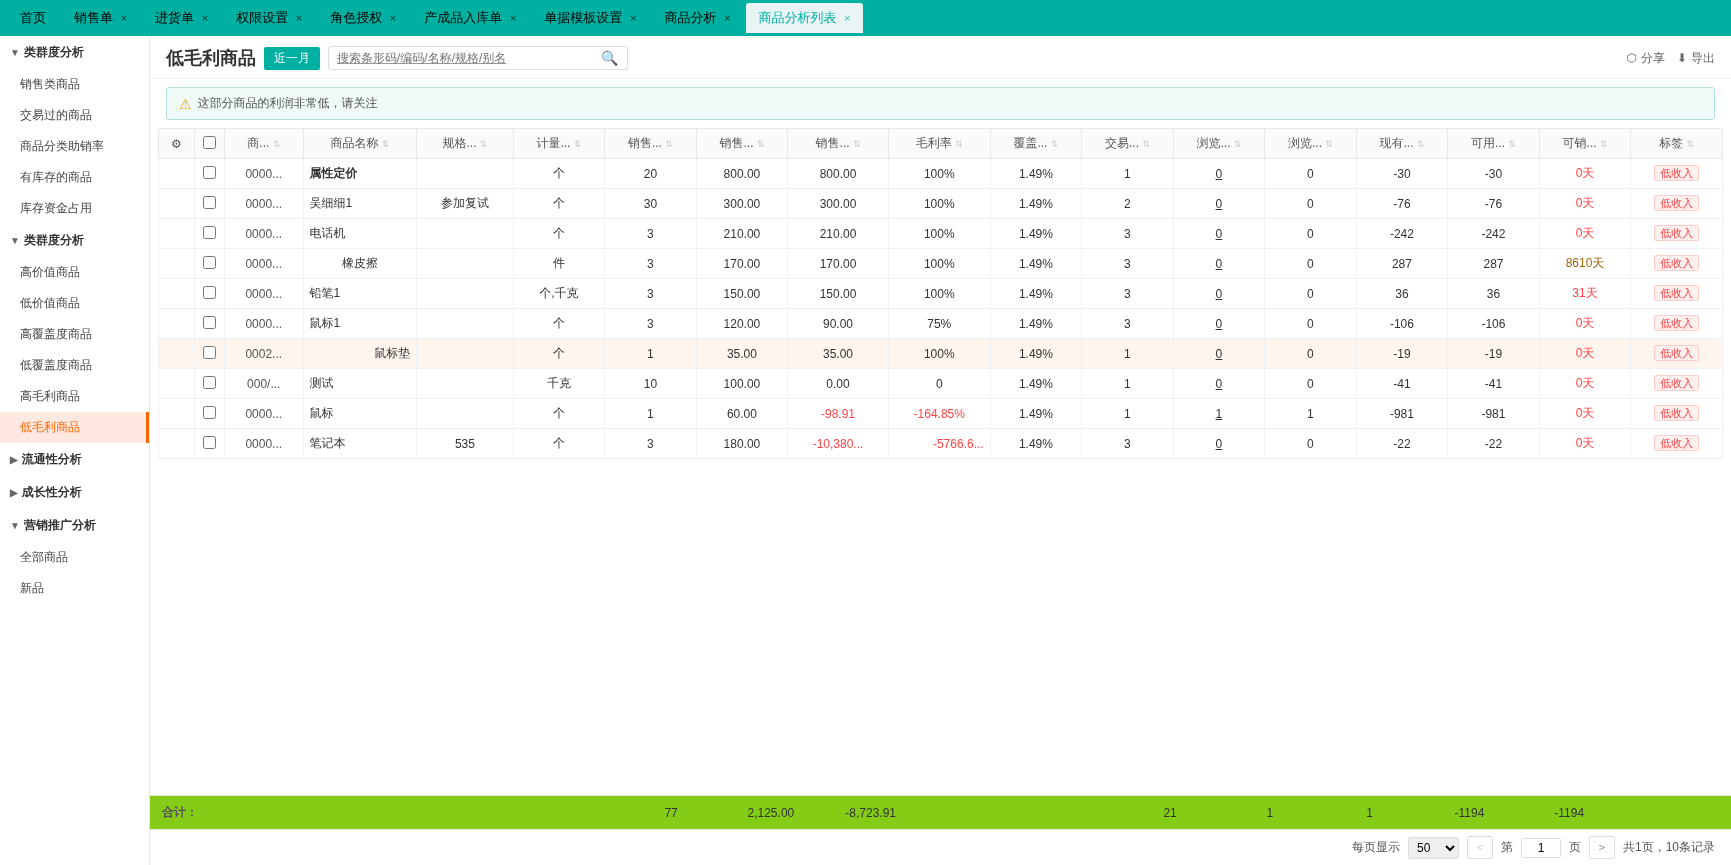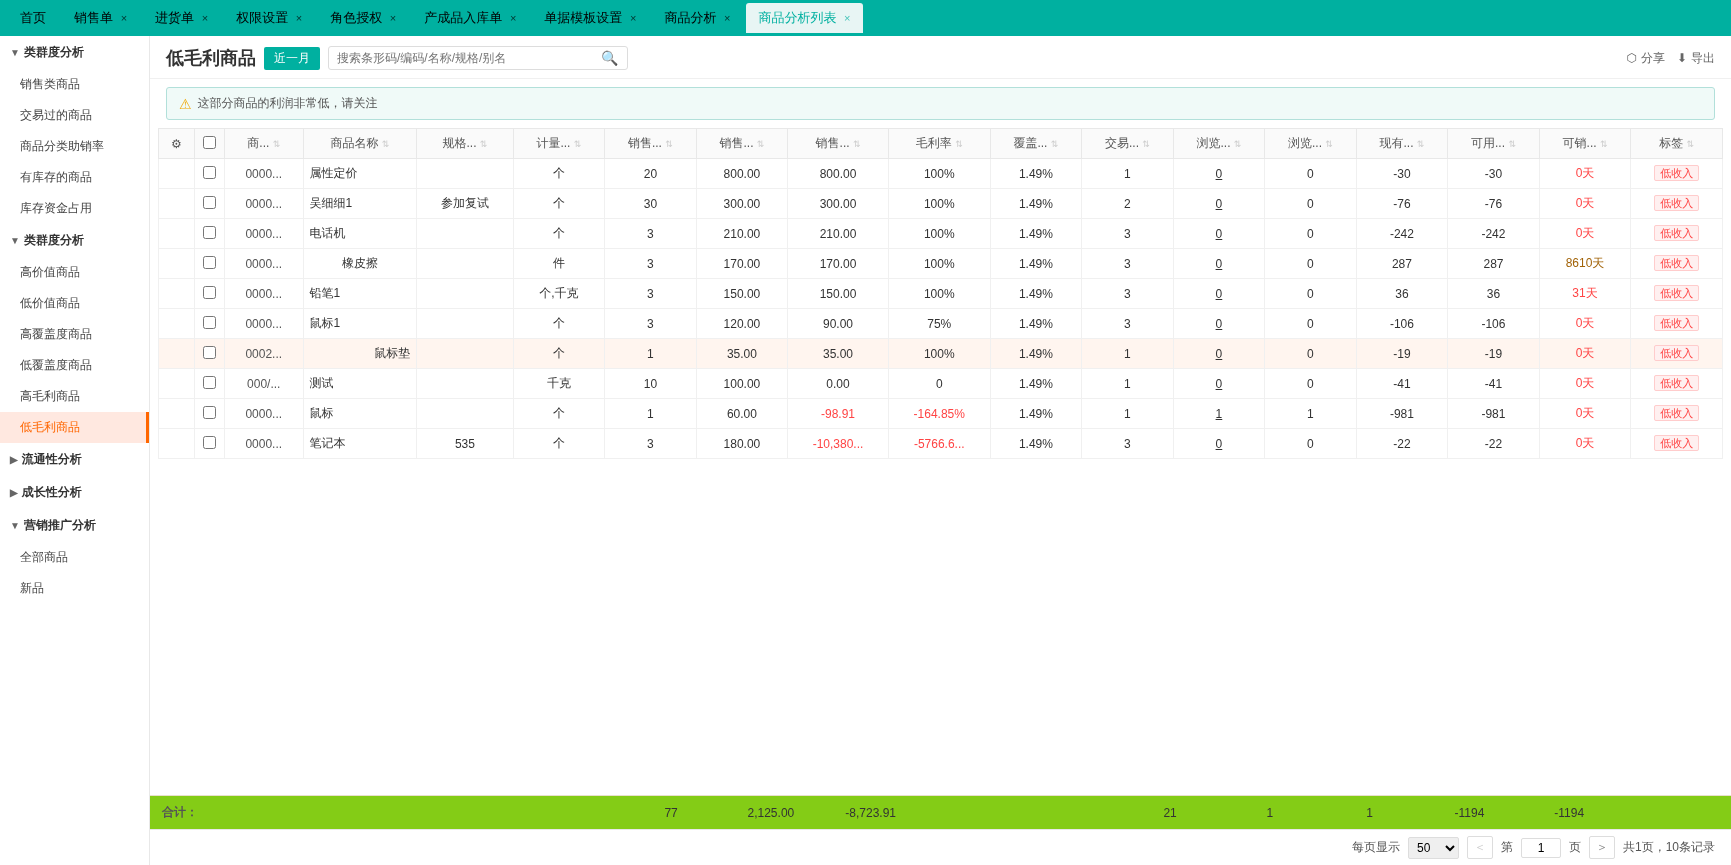--- a/index.html
+++ b/index.html
@@ -96,20 +96,21 @@
       padding: 3px 8px;
       flex: 1;
       max-width: 300px;
     }
     .search-box input {
       border: none;
       outline: none;
       font-size: 12px;
       color: #999;
       width: 100%;
+      text-decoration: underline;
     }
     .header-actions {
       margin-left: auto;
       display: flex;
       gap: 12px;
     }
     .action-btn {
       display: flex;
       align-items: center;
       gap: 4px;
@@ -346,21 +347,21 @@
             <th>可用... <span class="sort-icon">⇅</span></th>
             <th>可销... <span class="sort-icon">⇅</span></th>
             <th>标签 <span class="sort-icon">⇅</span></th>
           </tr>
         </thead>
         <tbody id="table-body">
         <tr>
       <td></td>
       <td><input type="checkbox" style=""></td>
       <td style="color:#555;">0000...</td>
-      <td style="text-align:left;">属性定价</td>
+      <td style="text-align:left;font-weight:bold;">属性定价</td>
       <td></td>
       <td>个</td>
       <td>20</td>
       <td>800.00</td>
       <td style="">800.00</td>
       <td style="">100%</td>
       <td>1.49%</td>
       <td>1</td>
       <td><span class="link-underline">0</span></td>
       <td>0</td>
@@ -532,21 +533,21 @@
             <tr>
       <td></td>
       <td><input type="checkbox" style=""></td>
       <td style="color:#555;">0000...</td>
       <td style="text-align:left;">笔记本</td>
       <td>535</td>
       <td>个</td>
       <td>3</td>
       <td>180.00</td>
       <td style="color:#ff4444;">-10,380...</td>
-      <td style="color:#ff4444;">-5766.6...</td>
+      <td style="color:#ff4444;text-align:right;">-5766.6...</td>
       <td>1.49%</td>
       <td>3</td>
       <td><span class="link-underline">0</span></td>
       <td>0</td>
       <td style="">-22</td>
       <td>-22</td>
       <td style="color:#ff4444;">0天</td>
       <td><span class="tag-low-income">低收入</span></td>
     </tr>
           </tbody>

